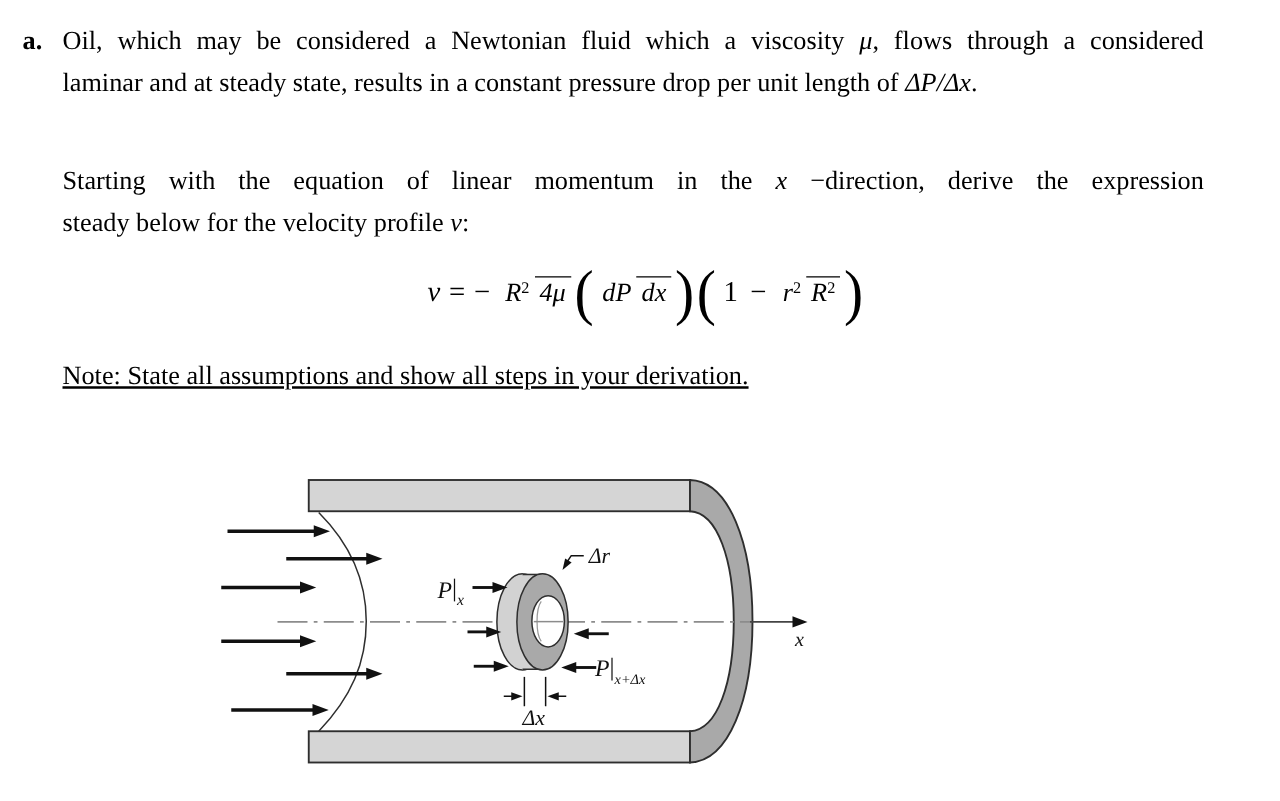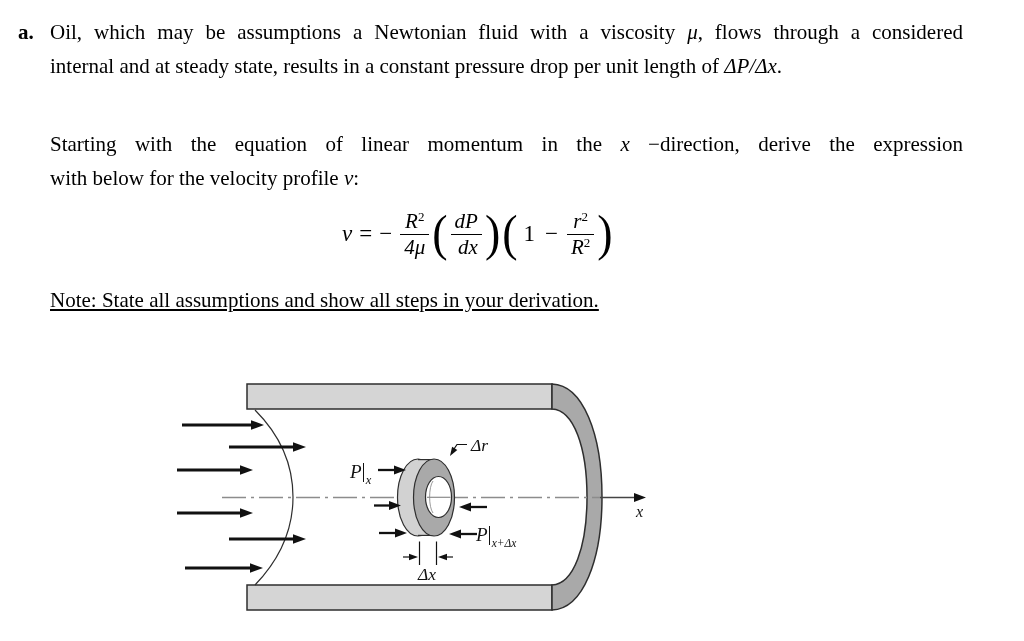--- a/index.html
+++ b/index.html
@@ -15,21 +15,21 @@
   .note{top:284px;text-decoration:underline;}
   .jline{text-align:justify;text-align-last:justify;}
   .math-run{font-style:italic;}
   
   .equation{
     left:342px;top:200px;height:68px;display:flex;align-items:center;
     font-size:23px;font-style:italic;
   }
   .eq-op{font-style:normal;margin:0 7px;}
   .eq-n{font-style:normal;margin:0 3px 0 5px;}
-  .frac{display:inline-flex;flex-direction:column;align-items:center;
+  .frac{display:inline-flex;flex-direction:row;align-items:center;
         font-size:21px;line-height:1.15;padding:0 2px;vertical-align:middle;}
   .frac .num{display:block;text-align:center;padding:0 4px;}
   .frac .den{display:block;align-self:stretch;text-align:right;
              border-top:1.6px solid #000;padding:0 4px;}
   .frac sup{font-size:13px;line-height:0;vertical-align:7px;font-style:normal;}
   .paren{font-style:normal;font-size:46px;line-height:0.9;display:inline-block;
          transform:scaleY(1.08);margin:0 1px;font-weight:400;}
   
   svg.figure{position:absolute;left:0;top:0;pointer-events:none;}
   .oln{stroke:#2e2e2e;stroke-width:1.5;}
@@ -40,27 +40,27 @@
   .head{fill:#111;stroke:none;}
   .fig-label{font-family:"Liberation Serif",serif;fill:#111;}
   .it{font-style:italic;}
 </style>
 </head>
 <body>
 
 <div class="abs item-label">a.</div>
 
 <div class="abs para p1">
-  <div class="jline"><span>Oil, which may be assumptions a Newtonian fluid with a viscosity </span><span class="math-run">μ</span><span>, flows through a considered</span></div>
-  <div><span>internal and at steady state, results in a constant pressure drop per unit length of </span><span class="math-run">ΔP/Δx</span><span>.</span></div>
+  <div class="jline"><span>Oil, which may be considered a Newtonian fluid which a viscosity </span><span class="math-run">μ</span><span>, flows through a considered</span></div>
+  <div><span>laminar and at steady state, results in a constant pressure drop per unit length of </span><span class="math-run">ΔP/Δx</span><span>.</span></div>
 </div>
 
 <div class="abs para p2">
   <div class="jline"><span>Starting with the equation of linear momentum in the </span><span class="math-run">x</span><span> −direction, derive the expression</span></div>
-  <div><span>with below for the velocity profile </span><span class="math-run">v</span><span>:</span></div>
+  <div><span>steady below for the velocity profile </span><span class="math-run">v</span><span>:</span></div>
 </div>
 
 <div class="abs equation">
   <span>v</span>
   <span class="eq-op">=</span>
   <span class="eq-op" style="margin:0 6px 0 0;">−</span>
   <span class="frac">
     <span class="num"><span>R</span><sup>2</sup></span>
     <span class="den">4μ</span>
   </span>

